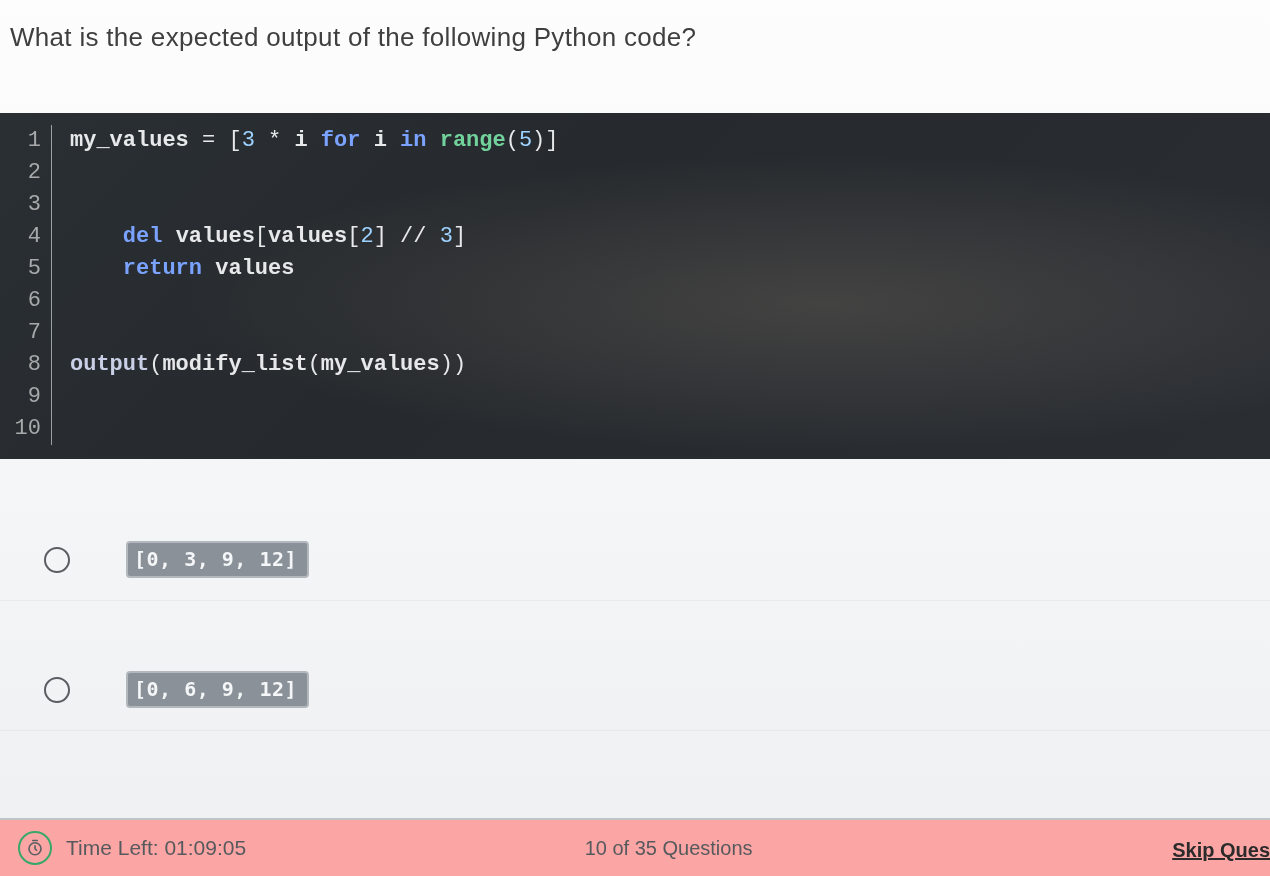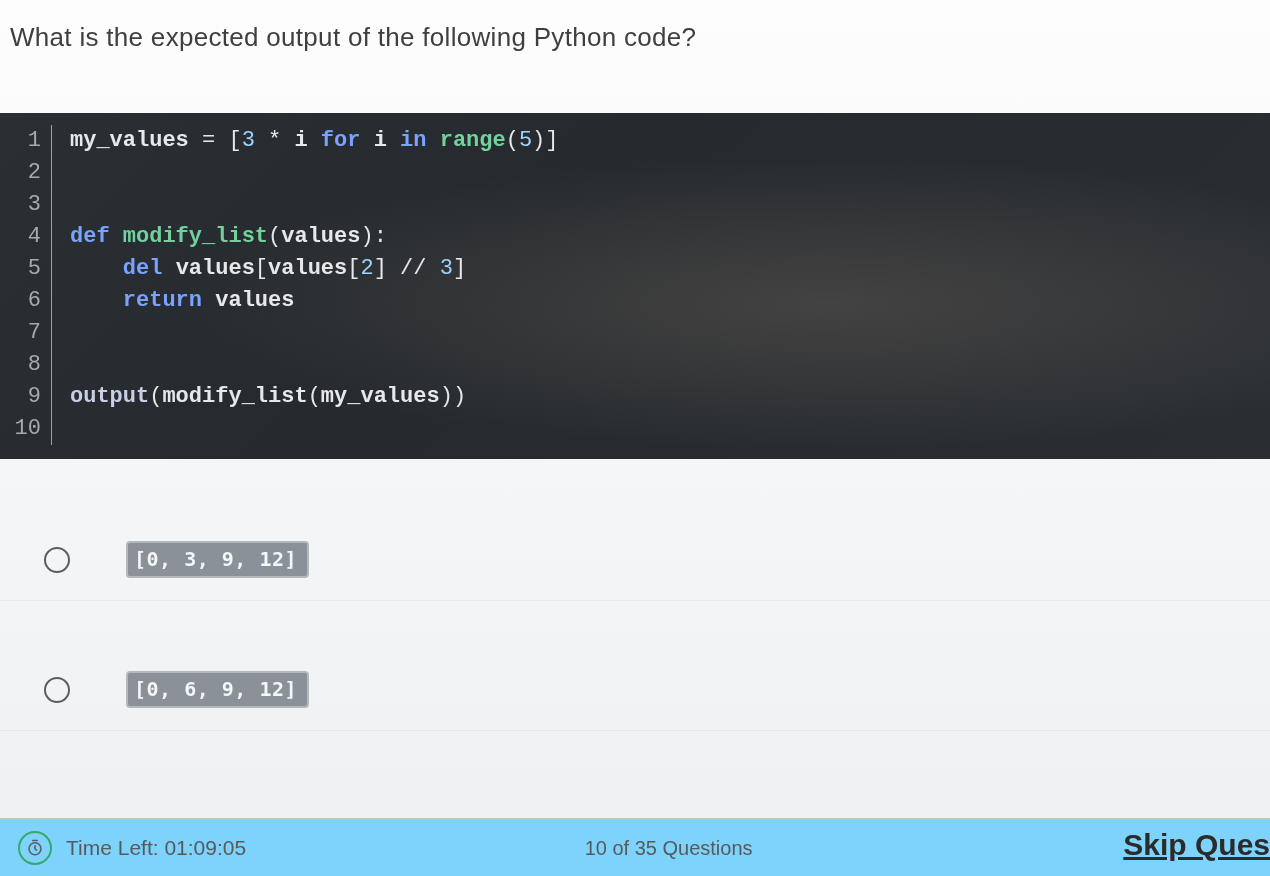--- a/index.html
+++ b/index.html
@@ -81,41 +81,41 @@
     letter-spacing: 0.5px;
   }
   .footer {
     position: absolute;
     left: 0; right: 0; bottom: 0;
     height: 58px;
     border-top: 2px solid #bfc4c8;
     display: flex;
     align-items: center;
     padding: 0 0 0 18px;
-    background: #7dd3fc;
+    background: #fca5a5;
   }
   .timer-icon {
     width: 34px; height: 34px;
     border-radius: 50%;
     border: 2.5px solid #38a86a;
     display: flex; align-items: center; justify-content: center;
     margin-right: 14px;
     color: #5d6063;
     position: relative;
   }
   .timer-icon svg { display:block; }
   .time-left { font-size: 21px; color: #575a5d; }
   .progress {
     position: absolute;
     left: 50%; transform: translateX(-30%);
     font-size: 20px; color: #575a5d;
   }
   .skip {
     position: absolute; right: 0; bottom: 14px;
-    font-size: 30px; font-weight: 700;
+    font-size: 20px; font-weight: 700;
     text-decoration: underline;
     color: #2b2b2b;
     padding-right: 0;
   }
 </style>
 </head>
 <body>
 
 <div class="question">What is the expected output of the following Python code?</div>
 
@@ -129,21 +129,20 @@
       <div>6</div>
       <div>7</div>
       <div>8</div>
       <div>9</div>
       <div>10</div>
     </div>
   <div class="code-lines" id="codelines">
       <div class="line"><span class="tok-id">my_values</span><span class="tok-op"> = [</span><span class="tok-num">3</span><span class="tok-op"> * </span><span class="tok-id">i</span><span class="tok-op"> </span><span class="tok-kw">for</span><span class="tok-op"> </span><span class="tok-id">i</span><span class="tok-op"> </span><span class="tok-kw">in</span><span class="tok-op"> </span><span class="tok-fn">range</span><span class="tok-op">(</span><span class="tok-num">5</span><span class="tok-op">)]</span></div>
       <div class="line"></div>
       <div class="line"></div>
-      <div class="line"><span class="tok-kw">def</span><span class="tok-op"> </span><span class="tok-fn">modify_list</span><span class="tok-op">(</span><span class="tok-id">values</span><span class="tok-op">):</span></div>
       <div class="line"><span class="tok-op">    </span><span class="tok-kw">del</span><span class="tok-op"> </span><span class="tok-id">values</span><span class="tok-op">[</span><span class="tok-id">values</span><span class="tok-op">[</span><span class="tok-num">2</span><span class="tok-op">] // </span><span class="tok-num">3</span><span class="tok-op">]</span></div>
       <div class="line"><span class="tok-op">    </span><span class="tok-kw">return</span><span class="tok-op"> </span><span class="tok-id">values</span></div>
       <div class="line"></div>
       <div class="line"></div>
       <div class="line"><span class="tok-call">output</span><span class="tok-op">(</span><span class="tok-id">modify_list</span><span class="tok-op">(</span><span class="tok-id">my_values</span><span class="tok-op">))</span></div>
       <div class="line"></div>
     </div>
 </div>
 
 <div class="options" id="options">

